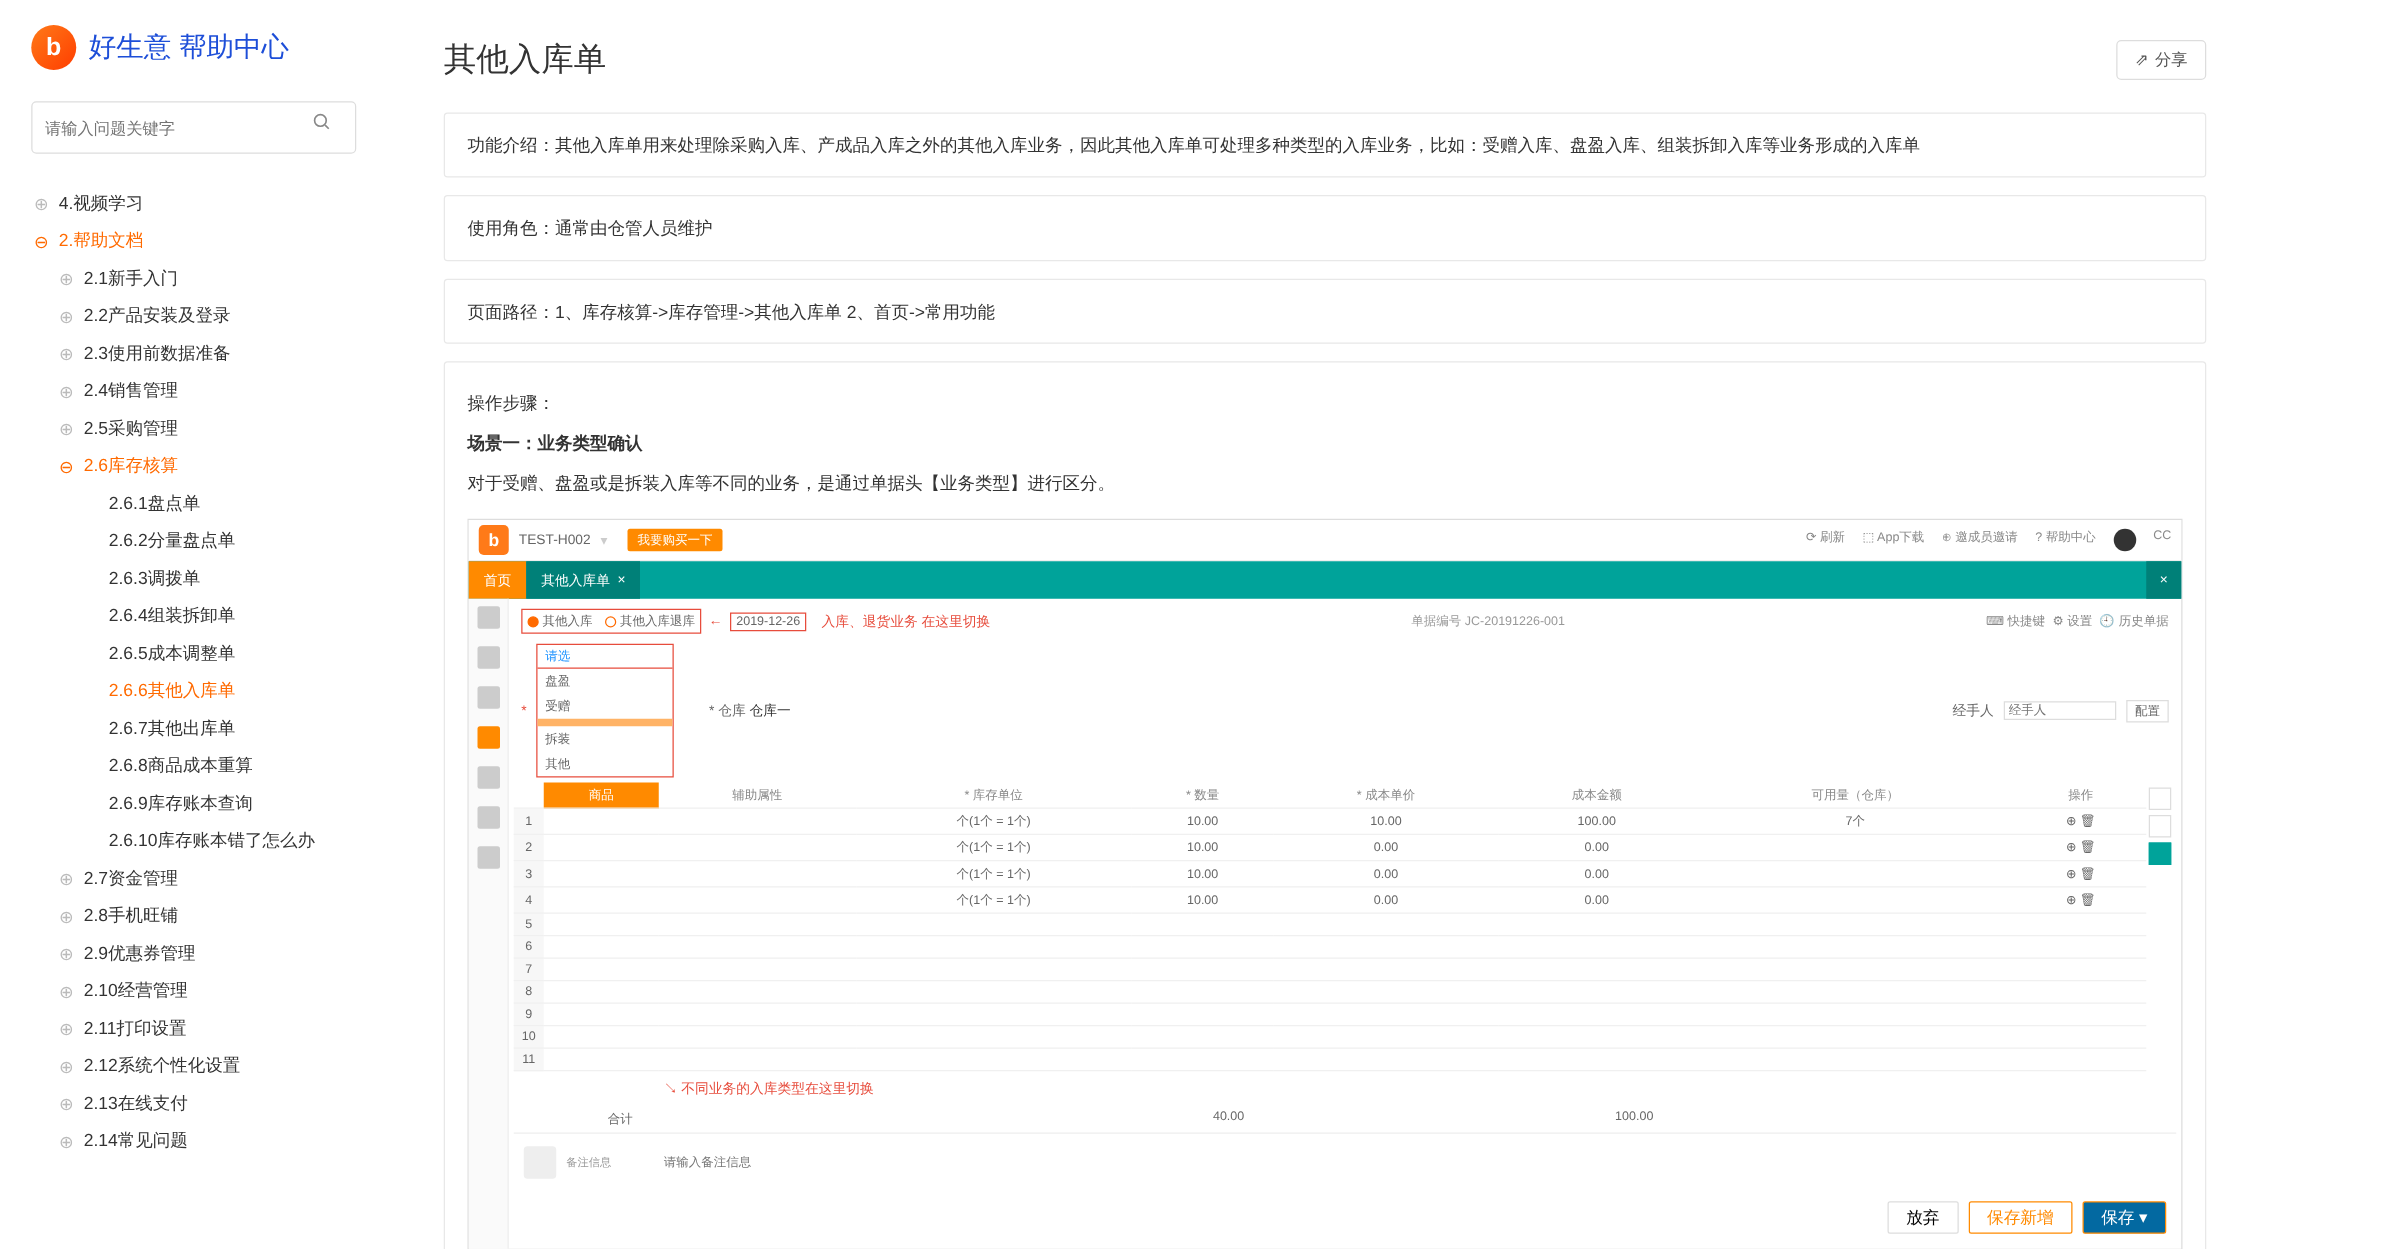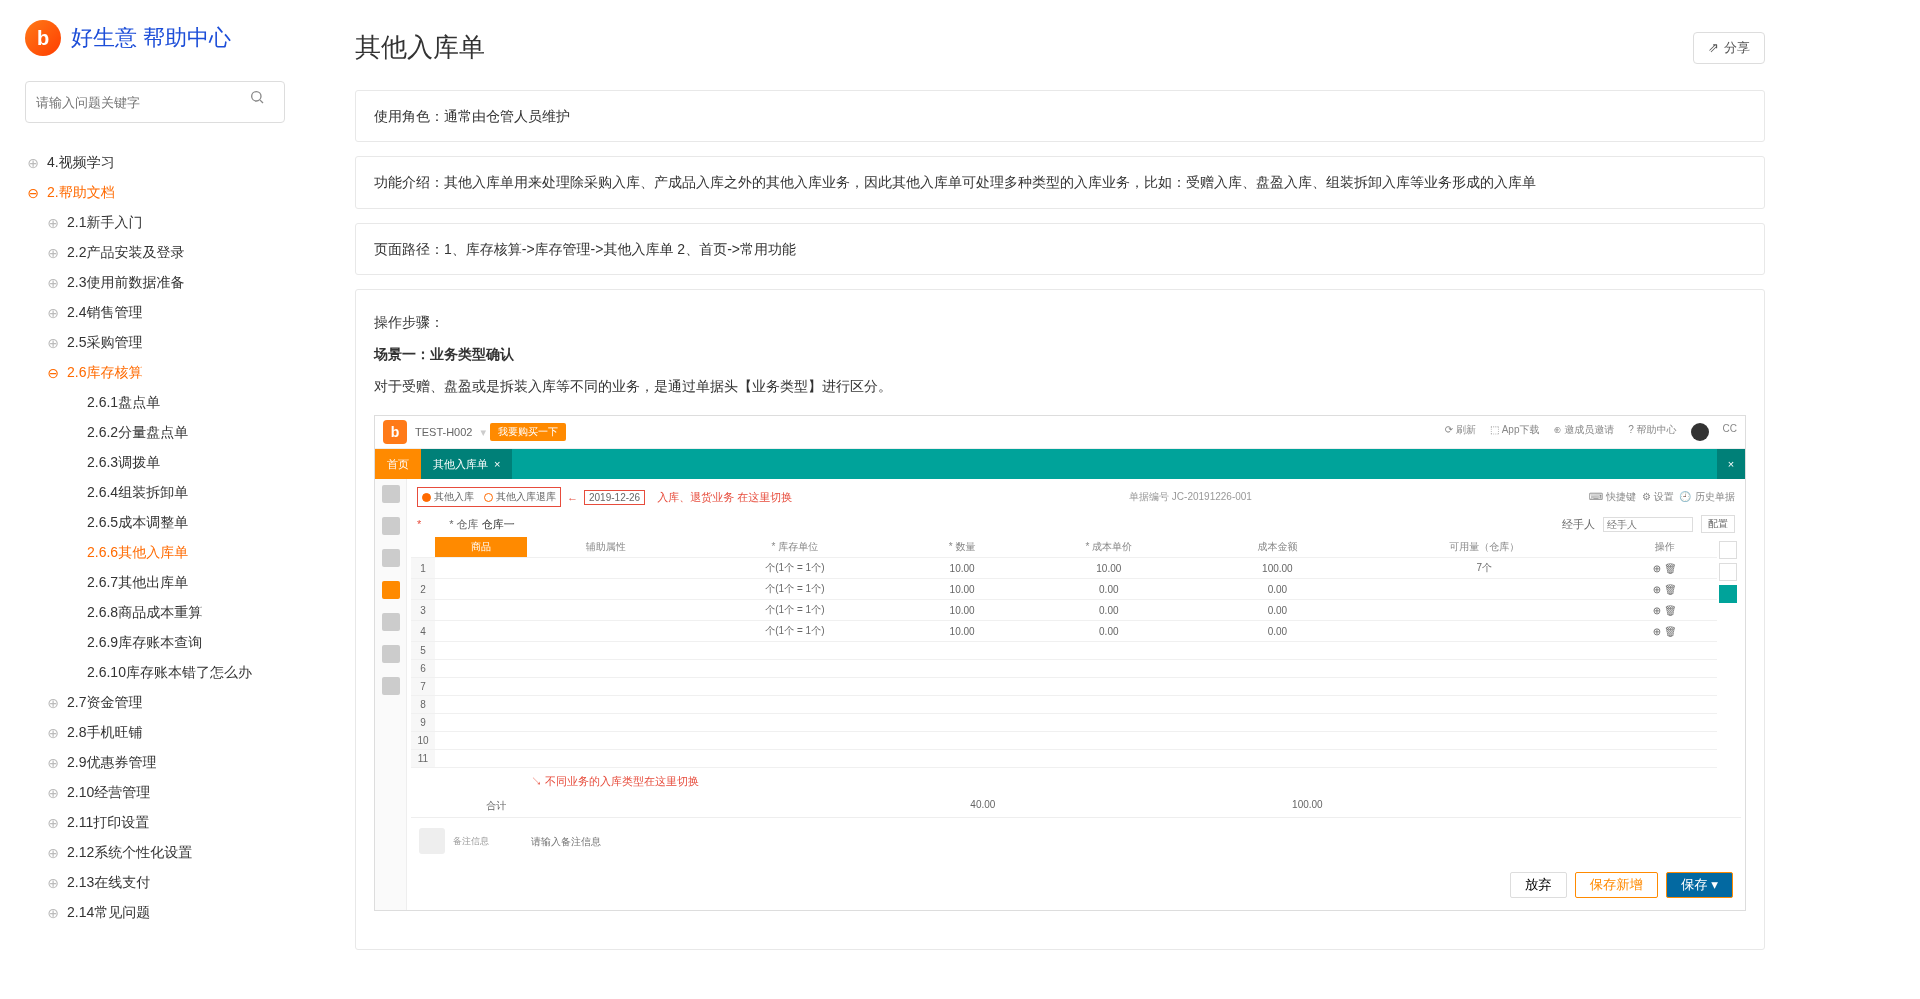--- a/index.html
+++ b/index.html
@@ -42,21 +42,21 @@
 .screenshot { border: 1px solid #ddd; margin: 10px 0 20px; background:#fff; font-size:11px; color:#666; }
 .ss-top { background:#fff; display:flex; align-items:center; padding:4px 8px; border-bottom:1px solid #eee; }
 .ss-logo { width:24px;height:24px;border-radius:4px;background:#ff7a18;display:flex;align-items:center;justify-content:center;color:#fff;font-weight:bold;margin-right:8px;font-size:14px;}
 .ss-top-right { margin-left:auto; display:flex; gap:14px; align-items:flex-start; font-size:10px; color:#888;}
 .ss-avatar{width:18px;height:18px;border-radius:50%;background:#333;}
 .ss-tabs { background:#00a39a; color:#fff; display:flex; align-items:center; height:30px;}
 .ss-tab { padding:0 12px; height:100%; display:flex; align-items:center; font-size:11px;}
 .ss-tab.home { background:#ff8a00;}
 .ss-tab.active{ background:#008078; }
 .ss-tab .x{margin-left:6px;}
-.ss-orange-btn{background:#ff8a00;color:#fff;padding:2px 8px;border-radius:2px;margin-left:4px;font-size:10px;}
+.ss-orange-btn{background:#ff8a00;color:#fff;padding:2px 8px;border-radius:2px;margin-left:16px;font-size:10px;}
 .ss-tabs-close{margin-left:auto;background:#008078;width:28px;height:100%;display:flex;align-items:center;justify-content:center;}
 
 .ss-body{display:flex;}
 .ss-left{width:32px;background:#fafafa;border-right:1px solid #eee;display:flex;flex-direction:column;align-items:center;padding-top:6px;gap:14px;}
 .ss-left .ic{width:18px;height:18px;background:#ccc;border-radius:2px;}
 .ss-left .ic.active{background:#ff8a00;}
 .ss-main{flex:1;padding:4px;}
 .ss-head-row{display:flex;align-items:center;gap:6px;padding:4px 6px;}
 .ss-radio{display:flex;align-items:center;gap:3px;font-size:10px;}
 .ss-radio .dot{width:9px;height:9px;border-radius:50%;border:1px solid #ff6a00;display:inline-block;}
@@ -225,24 +225,24 @@
   <main class="main">
     <div class="title-row">
       <h1 class="page-title">其他入库单</h1>
       <button class="share-btn">
         <span>⇗</span>
         <span>分享</span>
       </button>
     </div>
 
     <div class="info-box">
+      <b>功能介绍：</b><span>其他入库单用来处理除采购入库、产成品入库之外的其他入库业务，因此其他入库单可处理多种类型的入库业务，比如：受赠入库、盘盈入库、组装拆卸入库等业务形成的入库单</span>
+    </div>
+    <div class="info-box">
       <b>使用角色：</b><span>通常由仓管人员维护</span>
-    </div>
-    <div class="info-box">
-      <b>功能介绍：</b><span>其他入库单用来处理除采购入库、产成品入库之外的其他入库业务，因此其他入库单可处理多种类型的入库业务，比如：受赠入库、盘盈入库、组装拆卸入库等业务形成的入库单</span>
     </div>
     <div class="info-box">
       <b>页面路径：</b><span>1、库存核算-&gt;库存管理-&gt;其他入库单 2、首页-&gt;常用功能</span>
     </div>
 
     <div class="content-block">
       <div class="section-label">操作步骤：</div>
       <div class="scene-title">场景一：业务类型确认</div>
       <div class="para">对于受赠、盘盈或是拆装入库等不同的业务，是通过单据头【业务类型】进行区分。</div>
 
@@ -297,20 +297,32 @@
               <span class="ss-doc-no"><span>单据编号</span> <span>JC-20191226-001</span></span>
               <div class="ss-link-row">
                 <span>⌨ <span>快捷键</span></span>
                 <span>⚙ <span>设置</span></span>
                 <span>🕘 <span>历史单据</span></span>
               </div>
             </div>
             <div class="ss-row2">
               <span style="color:#e74c3c;">*</span>
 
+              <div style="position:relative;">
+                <div class="ss-dropdown">
+                  <div class="ss-dropdown-head">请选</div>
+                  <div class="ss-dropdown-list">
+                    <div class="ss-dropdown-item">盘盈</div>
+                    <div class="ss-dropdown-item">受赠</div>
+                    <div class="ss-dropdown-item highlight"></div>
+                    <div class="ss-dropdown-item">拆装</div>
+                    <div class="ss-dropdown-item">其他</div>
+                  </div>
+                </div>
+              </div>
               <span style="margin-left:20px;"><span>* 仓库</span> <span style="color:#333">仓库一</span></span>
               <span style="margin-left:auto;">经手人</span>
               <input style="width: 90px; border: 1px solid rgb(221, 221, 221); font-size: 10px; padding: 1px 3px;" placeholder="经手人">
               <span style="border:1px solid #ddd;padding:1px 6px;font-size:10px;">配置</span>
             </div>
 
             <div style="display:flex;">
               <div style="flex:1;">
                 <table class="ss-table">
                   <thead>

